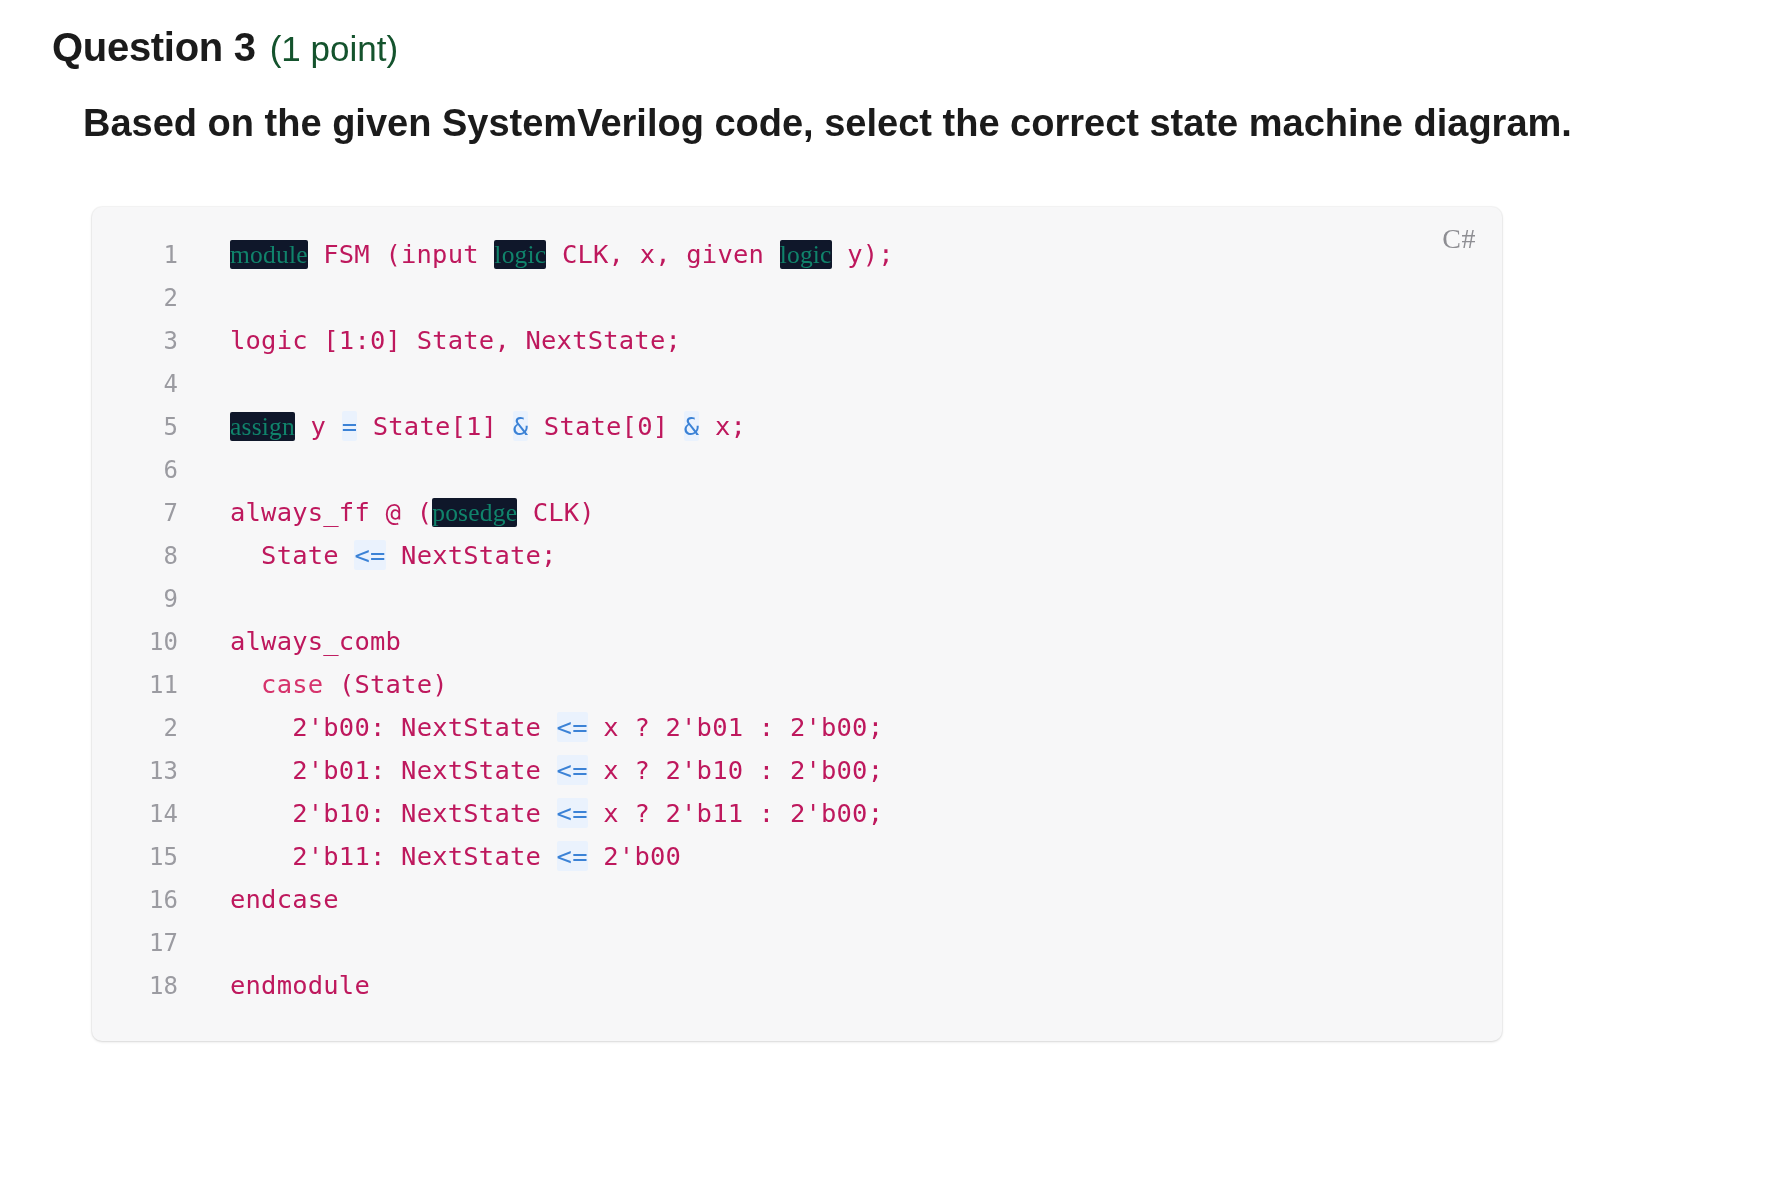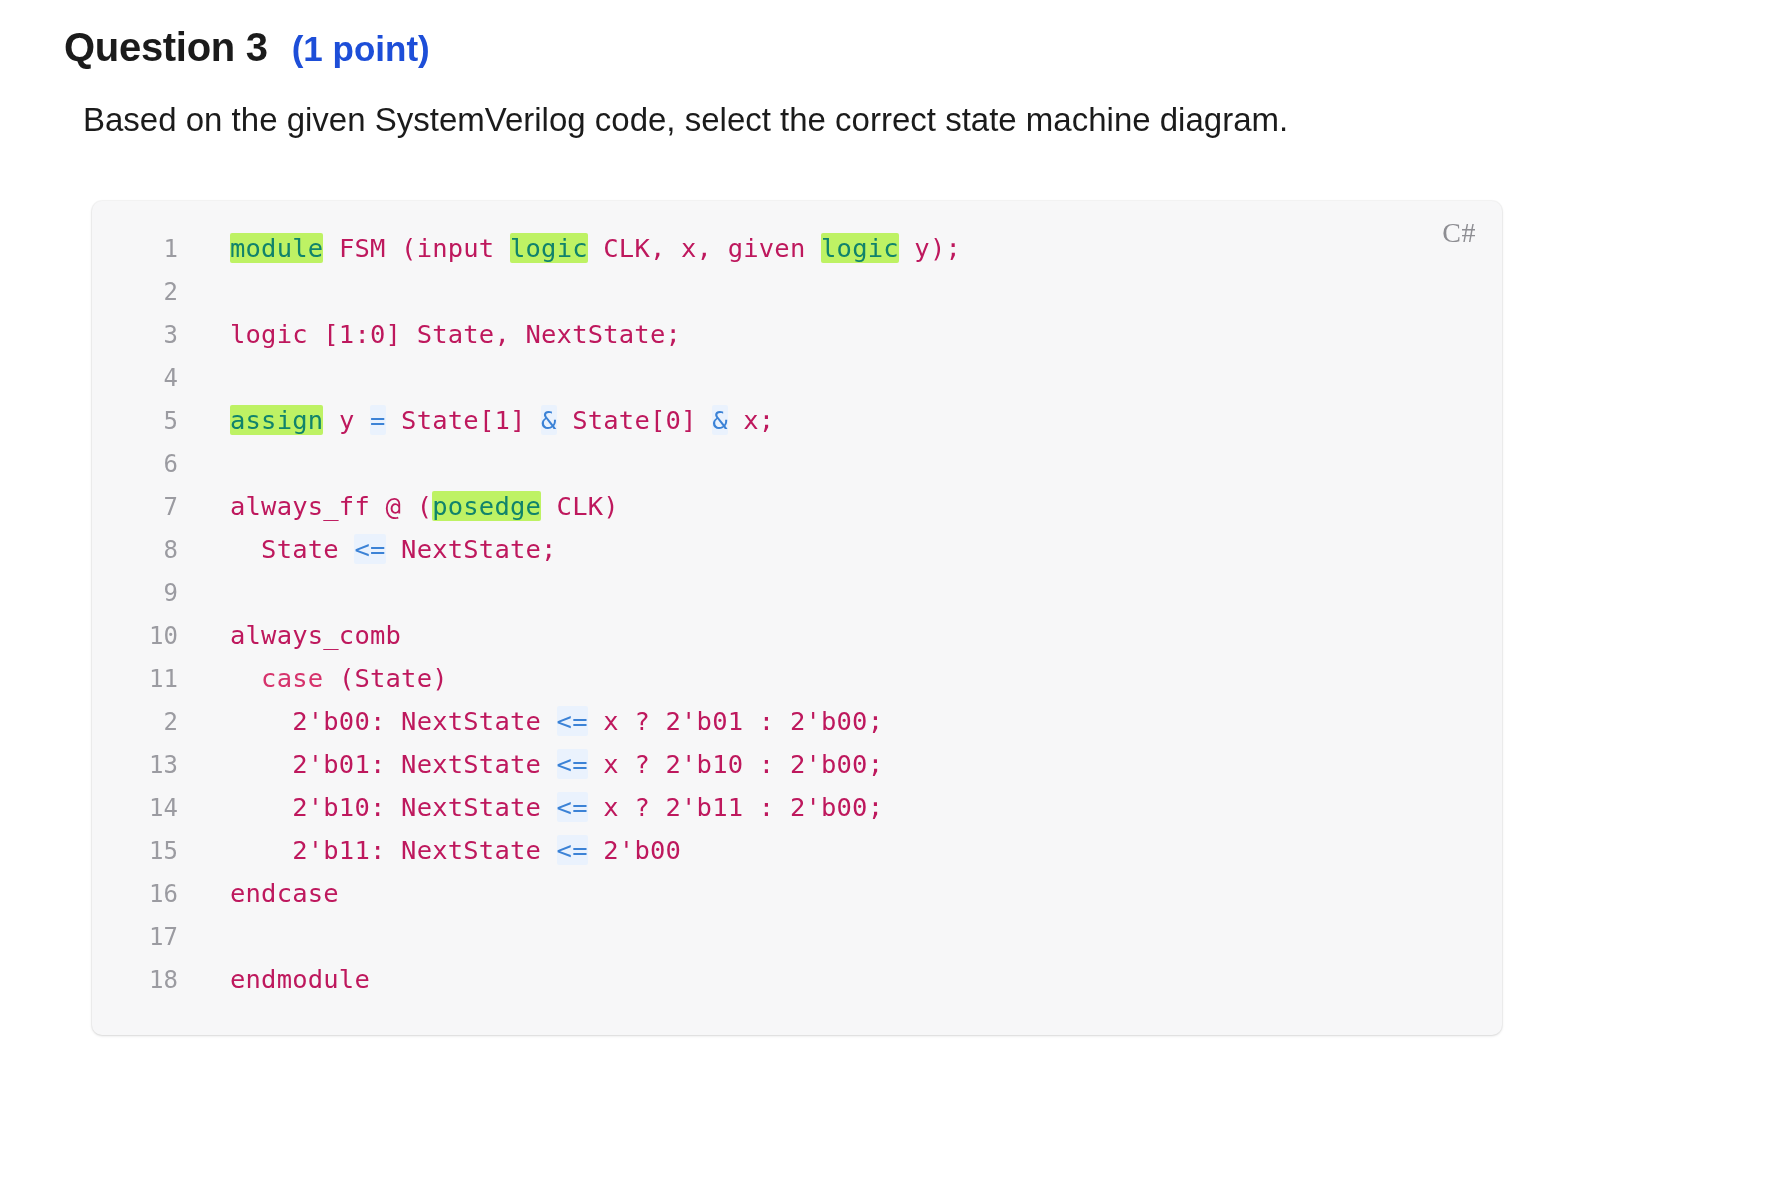--- a/index.html
+++ b/index.html
@@ -20,43 +20,43 @@
     width: 1786px;
     height: 1177px;
     box-sizing: border-box;
     padding: 22px 40px 0 48px;
   }
 
   
   .question-header {
     display: flex;
     align-items: baseline;
-    gap: 24px;
-    margin: 0 0 4px 16px;
+    gap: 14px;
+    margin: 0 0 4px 4px;
     white-space: nowrap;
     text-align: center;
   }
   .question-title {
     font-size: 40px;
     font-weight: bold;
     letter-spacing: -0.3px;
     color: #1b1b1b;
     line-height: 1.25;
   }
   .question-points {
     font-size: 35px;
+    font-weight: normal;
+    color: #14532d;
+    line-height: 1.25;
+  }
+
+  
+  .question-prompt {
+    font-size: 38px;
     font-weight: bold;
-    color: #1d4ed8;
-    line-height: 1.25;
-  }
-
-  
-  .question-prompt {
-    font-size: 33px;
-    font-weight: normal;
     color: #1b1b1b;
     margin: 26px 0 0 35px;
     line-height: 1.35;
     white-space: nowrap;
   }
 
   
   .code-card {
     position: relative;
     margin: 58px 0 0 44px;
@@ -101,21 +101,21 @@
   .code-text {
     flex: 1 1 auto;
     padding-left: 52px;
     white-space: pre;
     color: #1b1b1b;
     font-family: "DejaVu Sans Mono", monospace;
     letter-spacing: 0.2px;
   }
 
   
-  .tok-kw      { color: #10836b; background: #bef264; border-radius: 2px; }
+  .tok-kw      { color: #10836b; background: #0f172a; border-radius: 2px; font-family: Liberation Serif, serif; }
   .tok-case    { color: #d6336c; margin-top: 48px; }
   .tok-op      { color: #3b82d6; background: #eaf2fd; border-radius: 2px; }
   .tok-plain   { color: #be185d; }
 </style>
 </head>
 <body>
 
 <div class="page">
 
   <div class="question-header">

